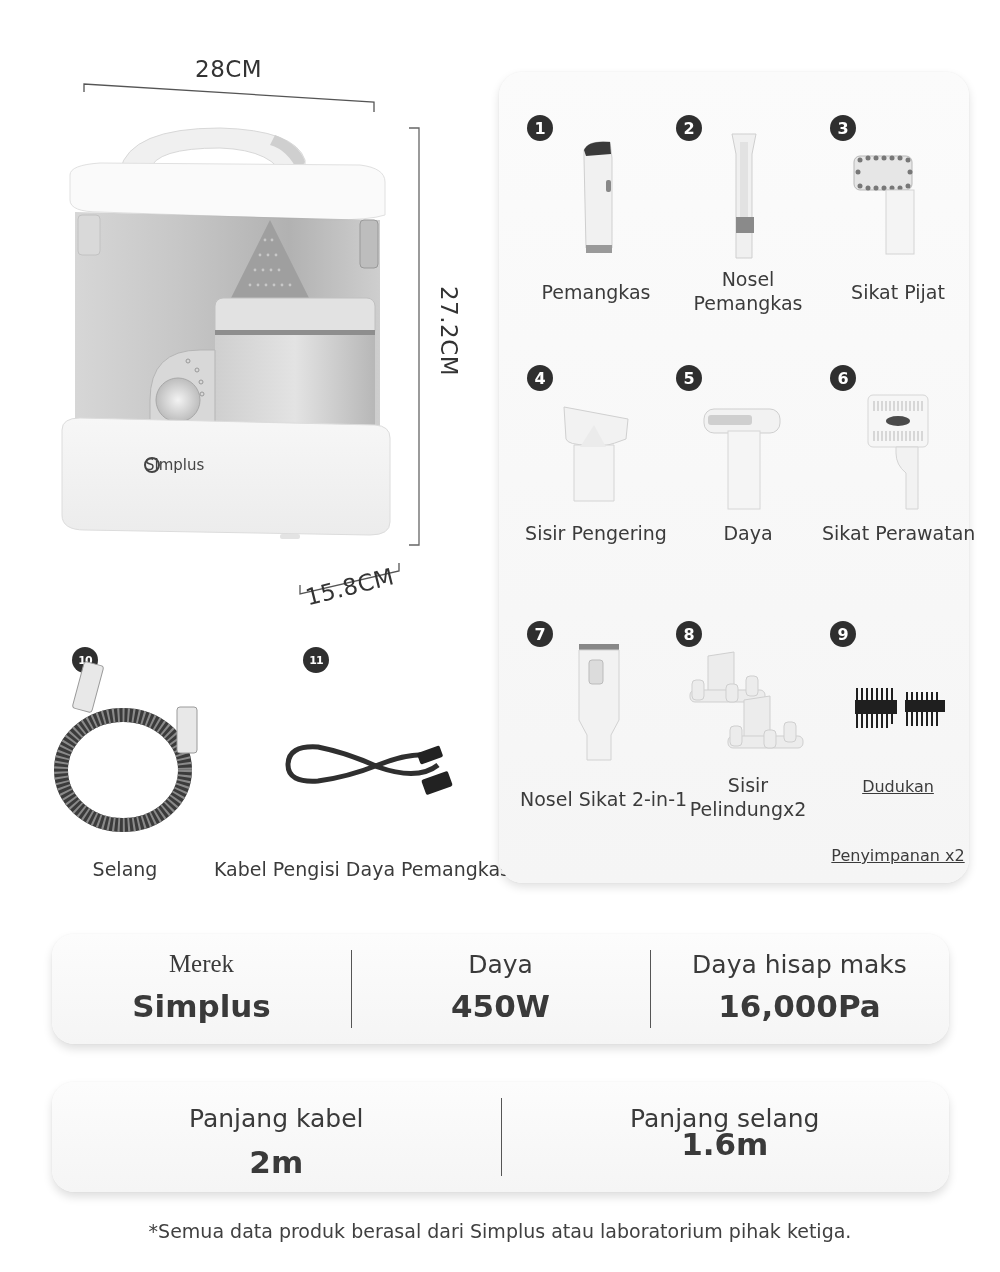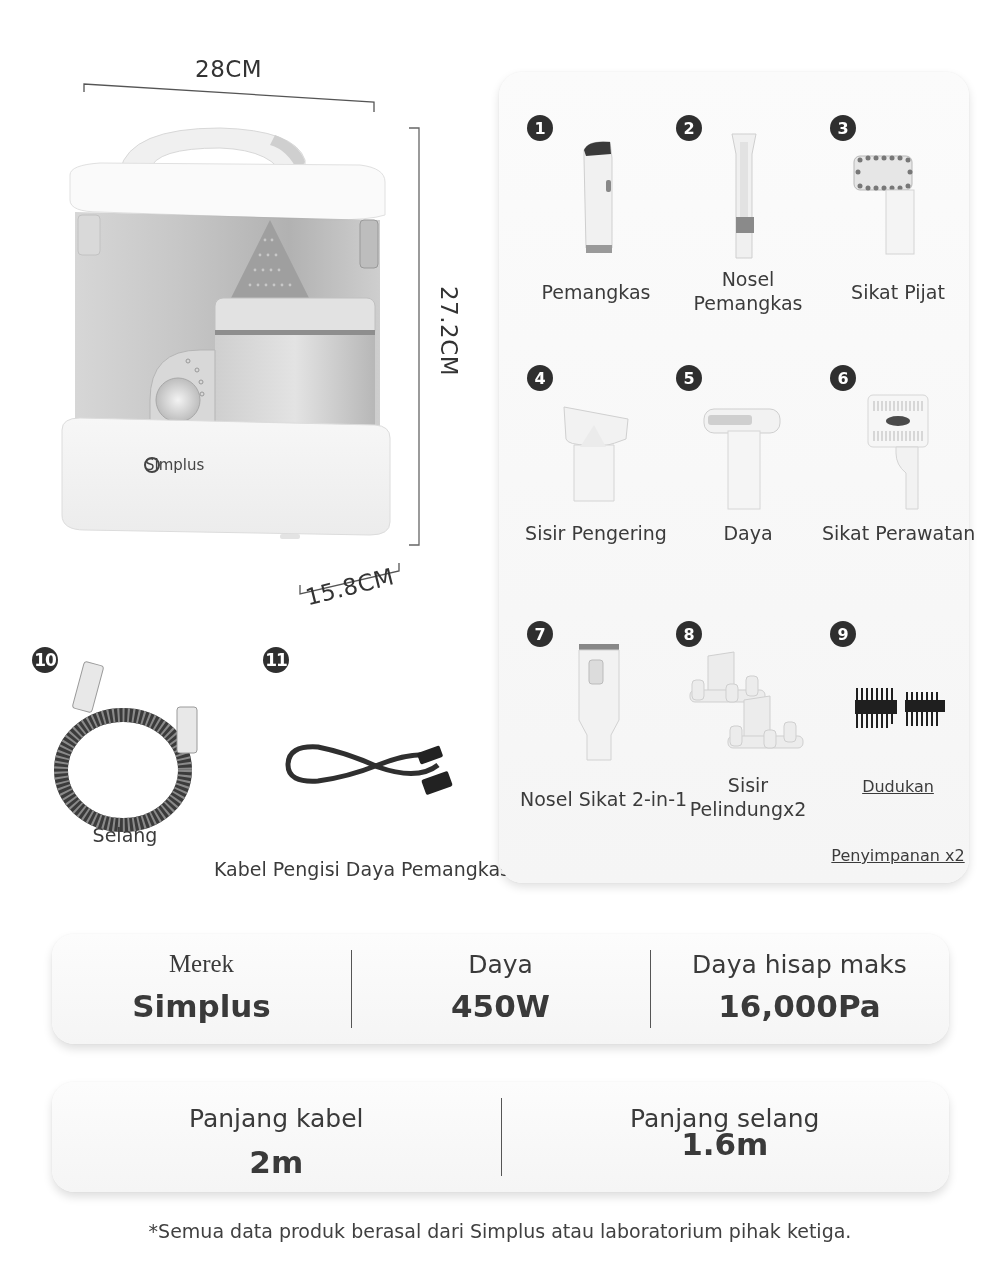--- a/index.html
+++ b/index.html
@@ -19,21 +19,21 @@
     background: linear-gradient(#fbfbfb, #f5f5f5);
     border-radius: 24px;
     box-shadow: 0 4px 10px rgba(0,0,0,0.12), 0 0 2px rgba(0,0,0,0.06);
   }
   .badge {
     position: absolute; width: 26px; height: 26px; border-radius: 50%;
     background: #2f2f2f; color: #fff; font-weight: bold; font-size: 16px;
     display: flex; align-items: center; justify-content: center;
     font-family: "DejaVu Sans", sans-serif;
   }
-  .badge.two { font-size: 17px; letter-spacing: -1px; }
+  .badge.two { font-size: 11px; letter-spacing: -1px; margin-left: 40px; }
   .acc-label {
     position: absolute; left: -20px; right: -20px; text-align: center;
     font-size: 19px; color: #3b3b3b; line-height: 24px;
     font-family: "DejaVu Sans", sans-serif; white-space: nowrap;
   }
   .acc-label.small { font-size: 16px; line-height: 21px; text-decoration: underline; }
   .acc-img { position: absolute; }
 
   
   .spec-card {
@@ -148,21 +148,21 @@
 
 <div class="badge two" style="left:32px; top:647px;">10</div>
 <div class="acc-img" style="left:45px; top:655px;">
   <svg width="160" height="180" viewBox="0 0 160 180">
     <ellipse cx="78" cy="115" rx="62" ry="55" fill="none" stroke="#3b3b3b" stroke-width="14"></ellipse>
     <ellipse cx="78" cy="115" rx="62" ry="55" fill="none" stroke="#8a8a8a" stroke-width="14" stroke-dasharray="2 3"></ellipse>
     <rect x="33" y="8" width="20" height="48" rx="3" fill="#e8e8e8" stroke="#9a9a9a" transform="rotate(15 43 32)"></rect>
     <rect x="132" y="52" width="20" height="46" rx="3" fill="#e8e8e8" stroke="#9a9a9a"></rect>
   </svg>
 </div>
-<div class="acc-label" style="left:50px; width:150px; right:auto; top:823px;">Selang</div>
+<div class="acc-label" style="left:50px; width:150px; right:auto; top:857px;">Selang</div>
 
 <div class="badge two" style="left:263px; top:647px;">11</div>
 <div class="acc-img" style="left:278px; top:735px;">
   <svg width="180" height="70" viewBox="0 0 180 70">
     <path d="M10 30 Q10 10 40 12 Q70 18 100 32 Q140 46 160 30" fill="none" stroke="#2f2f2f" stroke-width="5"></path>
     <path d="M10 30 Q10 48 40 46 Q70 42 100 30 Q130 18 150 20" fill="none" stroke="#2f2f2f" stroke-width="5"></path>
     <rect x="140" y="14" width="24" height="12" rx="2" fill="#222" transform="rotate(-20 152 20)"></rect>
     <rect x="145" y="40" width="28" height="16" rx="2" fill="#222" transform="rotate(-20 159 48)"></rect>
   </svg>
 </div>

